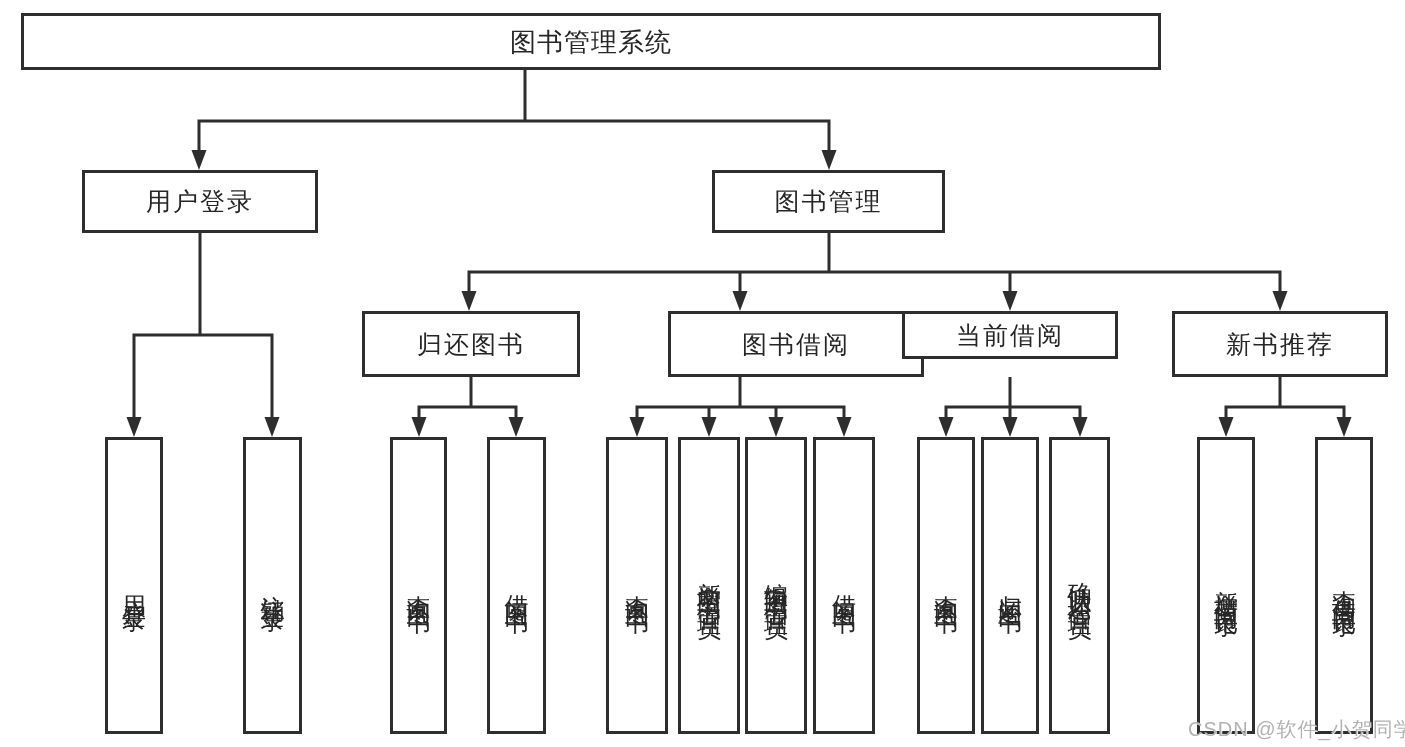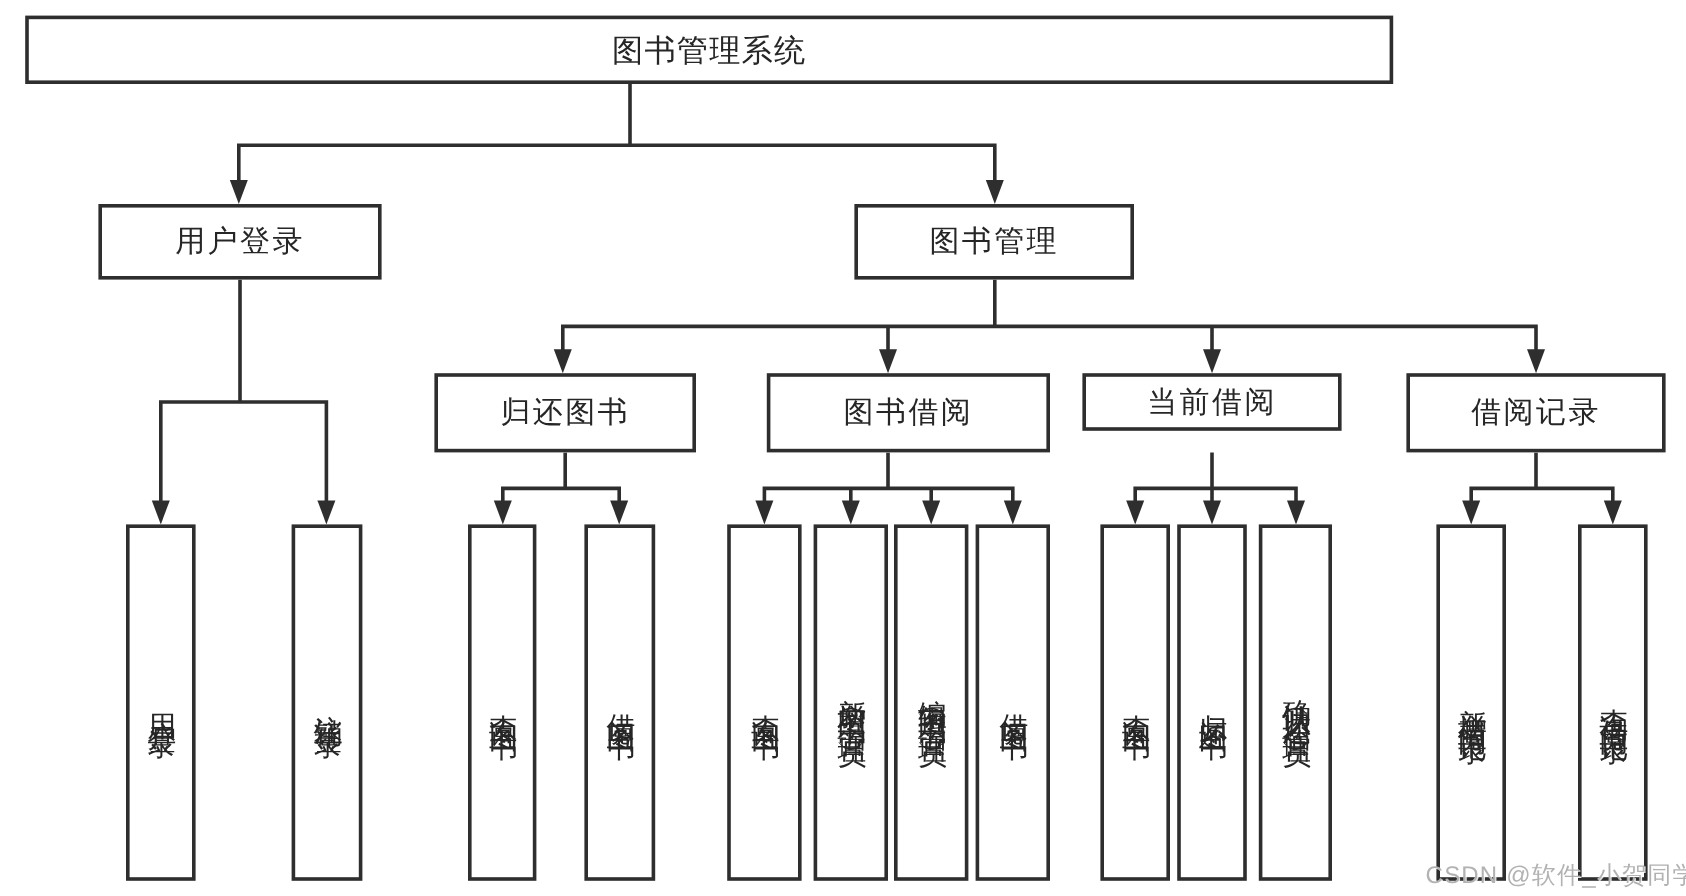--- a/index.html
+++ b/index.html
@@ -99,23 +99,23 @@
       <polygon points="1336.5,417 1351.5,417 1344,437" stroke="none"></polygon>
     </g>
   </svg>
 
   <div class="node root" style="left:21px; top:13px; width:1140px; height:57px;">图书管理系统</div>
 
   <div class="node" style="left:82px; top:170px; width:236px; height:63px;">用户登录</div>
   <div class="node" style="left:712px; top:170px; width:233px; height:63px;">图书管理</div>
 
   <div class="node" style="left:362px; top:311px; width:218px; height:66px;">归还图书</div>
-  <div class="node" style="left:639px; top:311px; width:236px; height:66px;">图书借阅</div>
+  <div class="node" style="left:668px; top:311px; width:256px; height:66px;">图书借阅</div>
   <div class="node" style="left:902px; top:311px; width:216px; height:48px;">当前借阅</div>
-  <div class="node" style="left:1172px; top:311px; width:216px; height:66px;">借阅记录</div>
+  <div class="node" style="left:1172px; top:311px; width:216px; height:66px;">新书推荐</div>
 
   <div class="node v" style="left:105px; top:437px; width:58px; height:297px;">用户登录</div>
   <div class="node v" style="left:243px; top:437px; width:59px; height:297px;">注销登录</div>
 
   <div class="node v" style="left:390px; top:437px; width:57px; height:297px;">查询图书</div>
   <div class="node v" style="left:487px; top:437px; width:59px; height:297px;">借阅图书</div>
 
   <div class="node v" style="left:606px; top:437px; width:62px; height:297px;">查询图书</div>
   <div class="node v" style="left:678px; top:437px; width:62px; height:297px;">新增图书（管理员）</div>
   <div class="node v" style="left:745px; top:437px; width:62px; height:297px;">编辑图书（管理员）</div>

